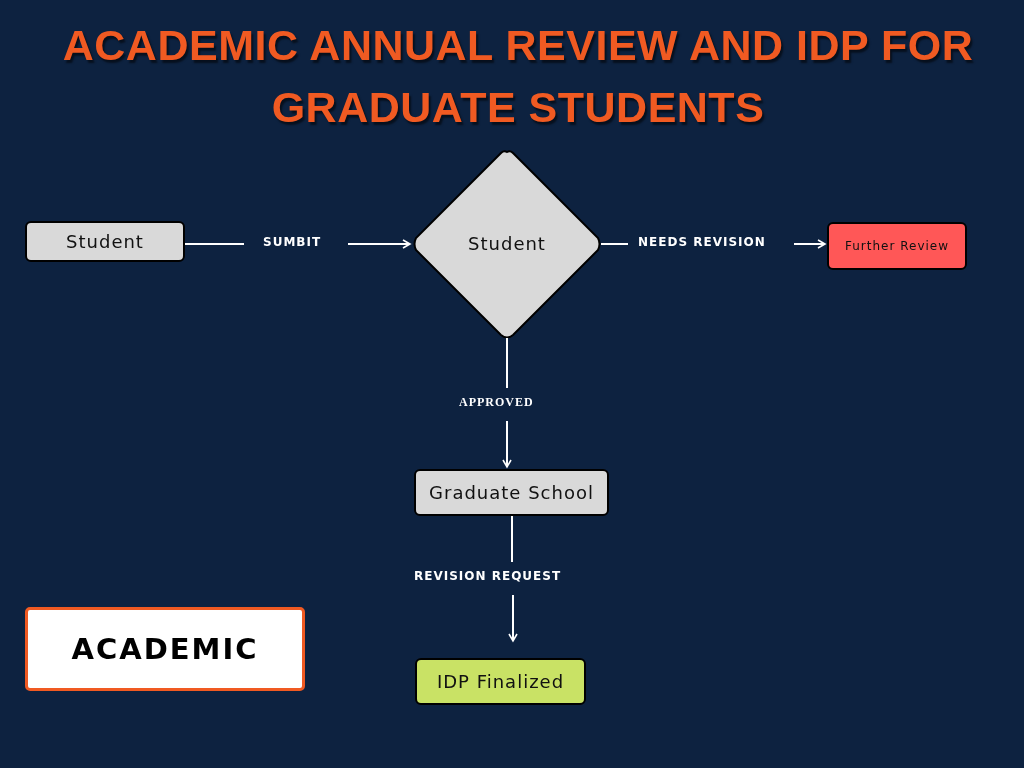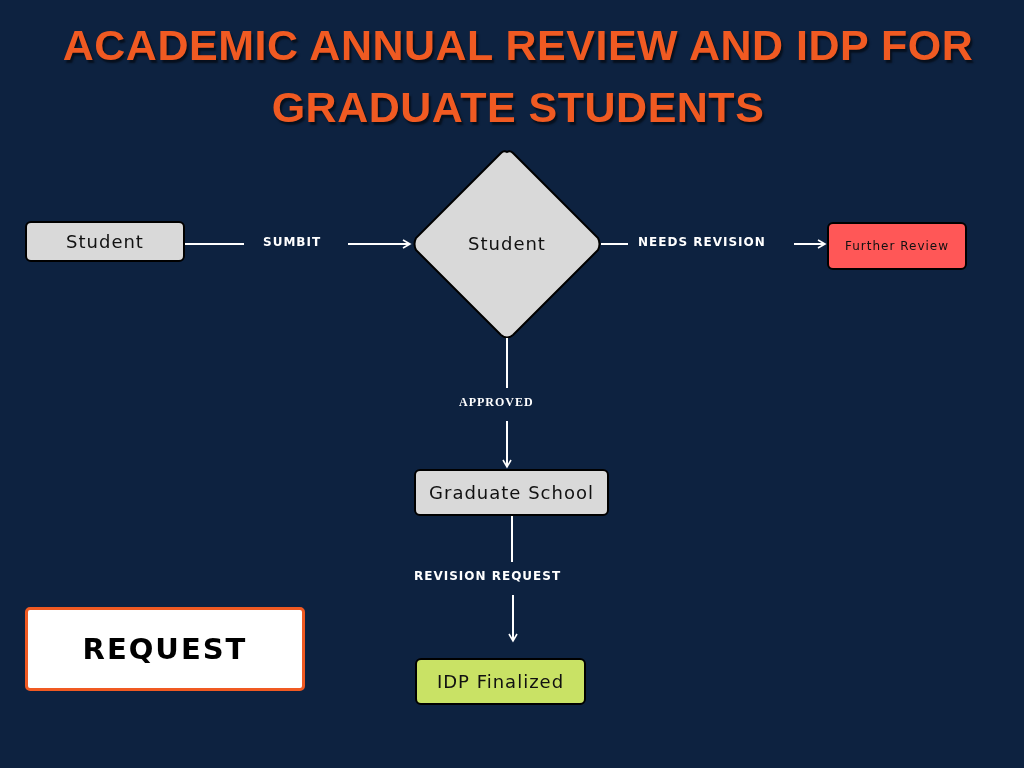--- a/index.html
+++ b/index.html
@@ -102,14 +102,14 @@
 <div class="node green" style="left:415px; top:658px; width:171px; height:47px;">
   <span>IDP Finalized</span>
 </div>
 
 <div class="edge-label" style="left:263px; top:235px;">SUMBIT</div>
 <div class="edge-label" style="left:638px; top:235px;">NEEDS REVISION</div>
 <div class="edge-label" style="left:459px; top:395px;font-family:Liberation Serif, serif;">APPROVED</div>
 <div class="edge-label" style="left:414px; top:569px;">REVISION REQUEST</div>
 
 <div class="badge">
-  <span>REQUEST</span>
+  <span>ACADEMIC</span>
 </div>
 
 </body></html>

